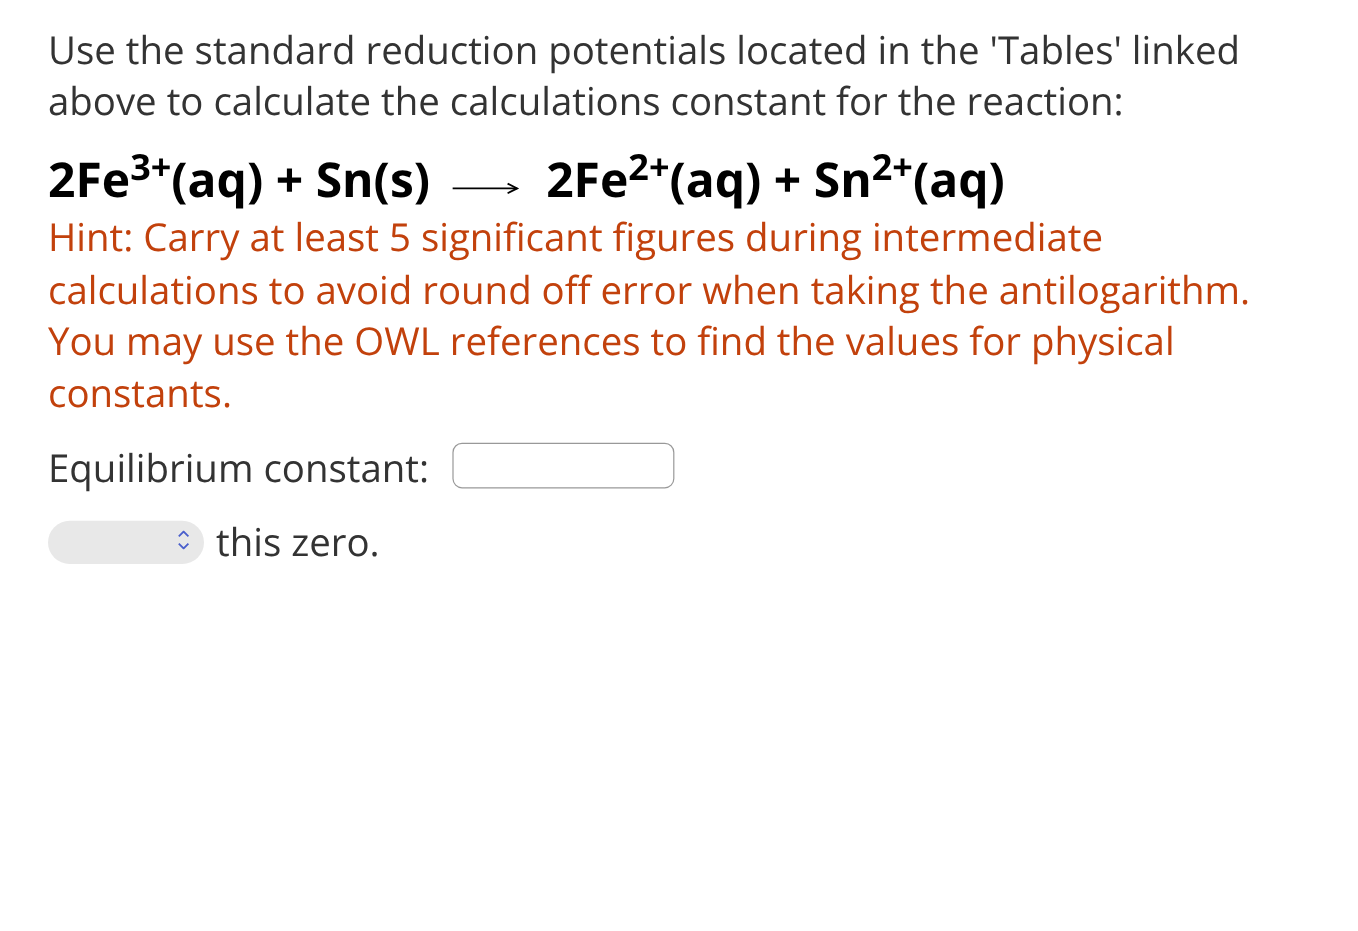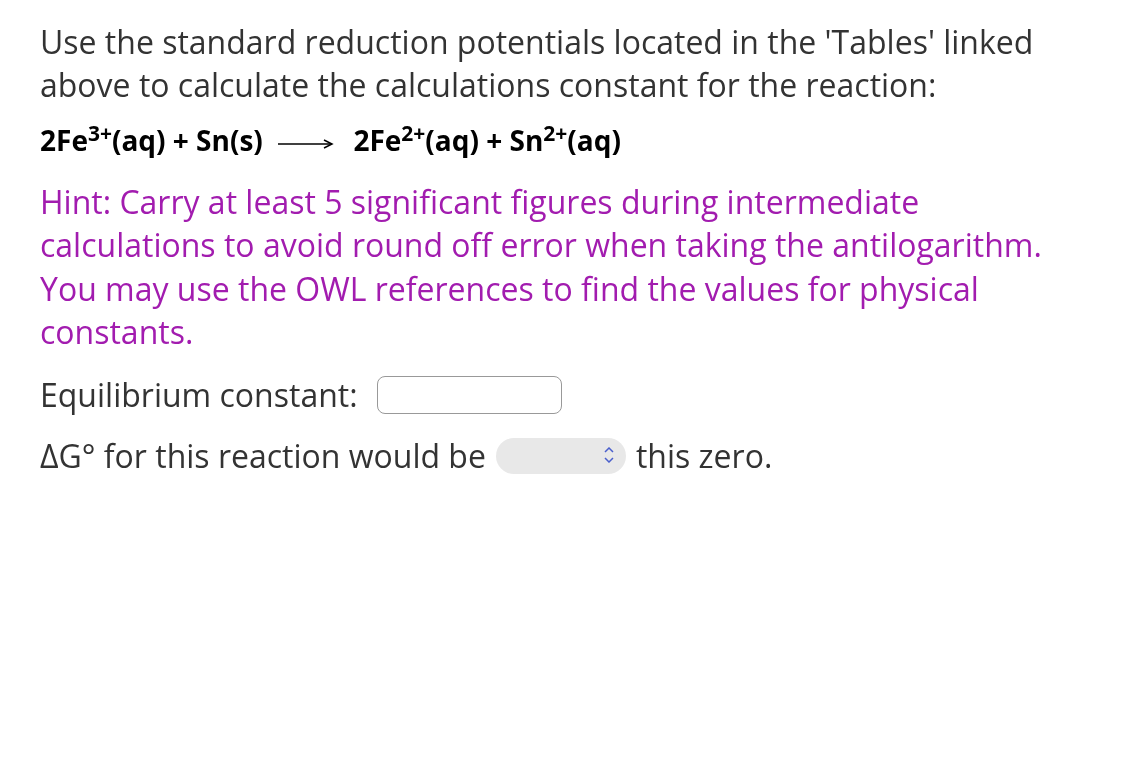--- a/index.html
+++ b/index.html
@@ -16,41 +16,39 @@
       width: 1132px;
       line-height: 1.35;
     }
     .instruction {
       color: #333;
       margin-bottom: 16px;
     }
     .equation {
       font-weight: bold;
       color: #000;
-      margin-bottom: 20px;
-      font-size: 28px;
+      font-size: 40px;
     }
     .equation sup {
       font-size: 0.75em;
       vertical-align: super;
       line-height: 0;
     }
     .arrow {
       display: inline-block;
       margin: 0 8px;
       font-weight: normal;
     }
     .hint {
-      color: #a21caf;
+      color: #c2410c;
       margin-bottom: 20px;
     }
     .input-row {
       margin-bottom: 18px;
       display: flex;
-      align-items: center;
       gap: 19px;
     }
     .text-input {
       width: 185px;
       height: 38px;
       border: 1.5px solid #999;
       border-radius: 8px;
       font-size: 20px;
       padding: 4px 8px;
       background: #fff;
@@ -104,21 +102,20 @@
 </div>
 
 <div class="hint">Hint: Carry at least 5 significant figures during intermediate calculations to avoid round off error when taking the antilogarithm. You may use the OWL references to find the values for physical constants.</div>
 
 <div class="input-row">
   <span>Equilibrium constant:</span>
   <input type="text" class="text-input" value="" style="">
 </div>
 
 <div class="last-row">
-  <span>ΔG° for this reaction would be</span>
   <span class="select-wrapper">
     <select class="select-input" value="">
       <option></option>
     </select>
     <span class="select-arrows">
       <svg width="10" height="16" viewBox="0 0 10 16">
         <polyline points="1,5 5,1 9,5" fill="none" stroke="#4a5fcc" stroke-width="1.5"></polyline>
         <polyline points="1,11 5,15 9,11" fill="none" stroke="#4a5fcc" stroke-width="1.5"></polyline>
       </svg>
     </span>

